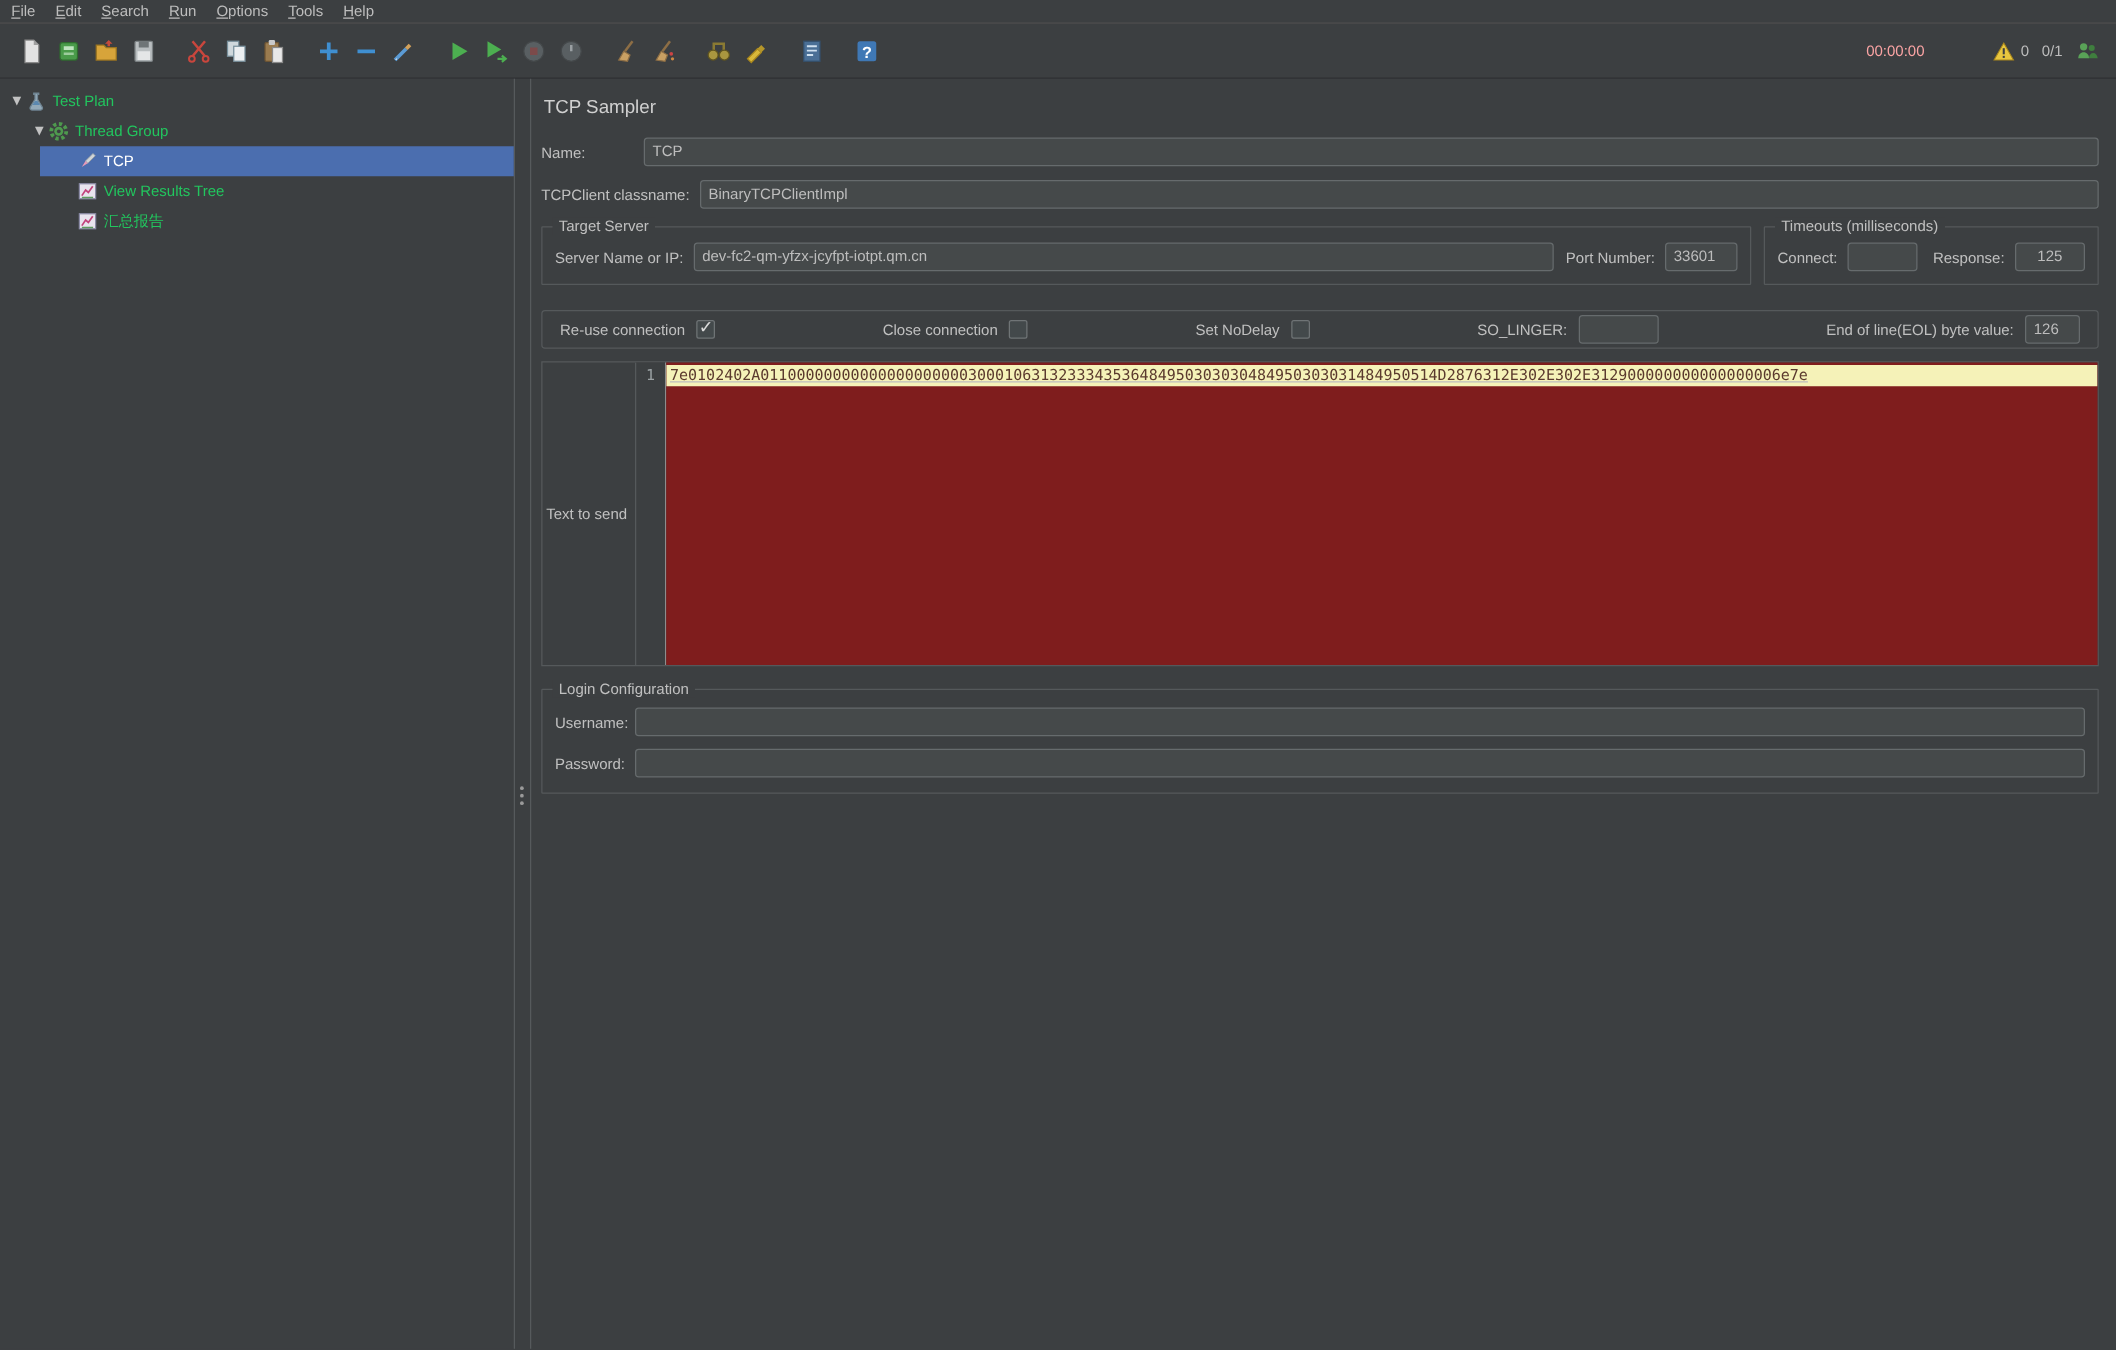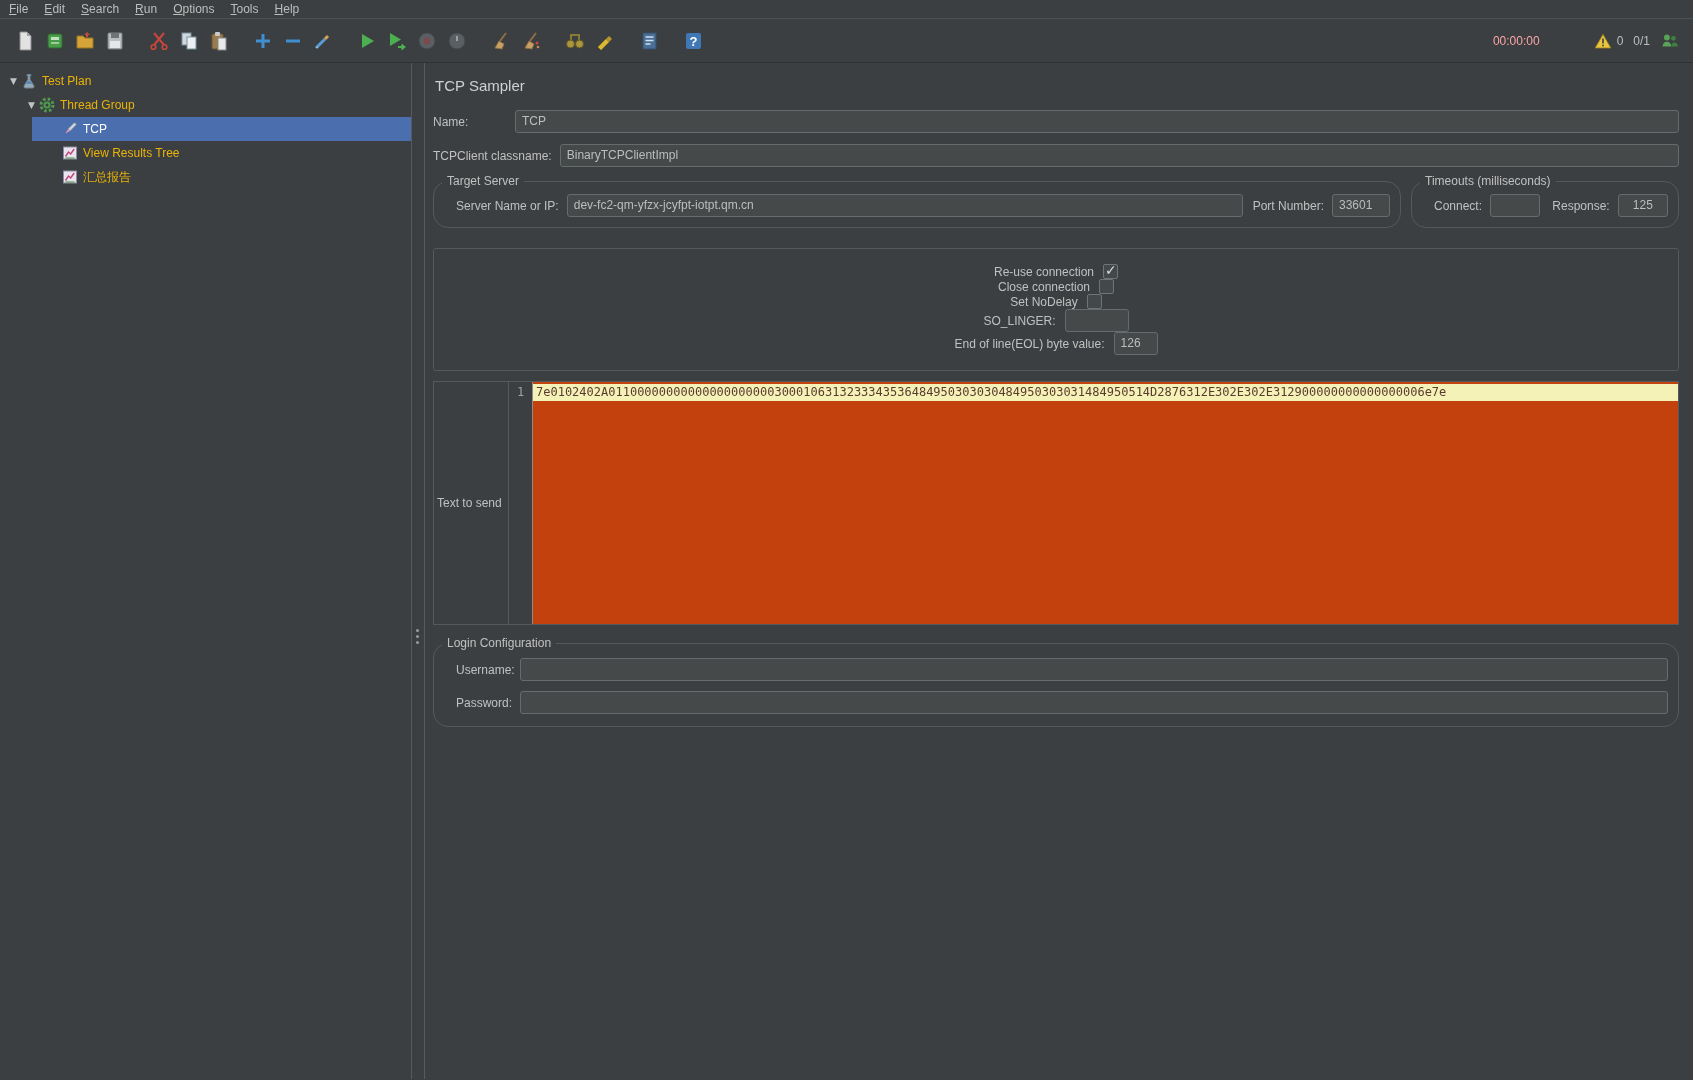--- a/index.html
+++ b/index.html
@@ -49,57 +49,57 @@
   }
   .splitter .dots {
     position:absolute; left:4px; top:566px; display:flex; flex-direction:column; gap:3px;
   }
   .splitter .dots i { width:3px; height:3px; border-radius:50%; background:#9a9a9a; }
 
   
   .tree-row { display:flex; align-items:center; height:24px; cursor:default; white-space:nowrap; }
   .arrow { width:15px; font-family:"DejaVu Sans",sans-serif; font-size:9px; color:#c2c2c2; text-align:center; }
   .ticon { flex-shrink:0; }
-  .tlabel { margin-left:5px; color:#eab308; }
+  .tlabel { margin-left:5px; color:#22c55e; }
   .leaf-content { display:flex; align-items:center; flex:1; height:100%; padding-left:30px; }
   .leaf-content.sel { background:#4b6eaf; }
   .leaf-content.sel .tlabel { color:#ffffff; }
 
   
   .main { flex:1; padding:0 14px 0 8px; overflow:hidden; }
   .page-title { font-size:15px; color:#d0d0d0; margin:14px 0 16px 2px; }
 
   .frow { display:flex; align-items:center; margin-bottom:11px; }
   .lbl { white-space:nowrap; margin-right:8px; color:#c0c0c0; }
   .lbl.w82 { width:82px; margin-right:0; }
   .field {
     height:23px; line-height:21px; background:#45494a;
     border:1px solid #666b6d; border-radius:3px;
     padding:0 6px; color:#bdbdbd; white-space:nowrap; overflow:hidden;
     cursor:text;
   }
   .grow { flex:1; }
 
   .group {
-    position:relative; border:1px solid #55595b; border-radius:15px;
-    padding:12px 10px 10px 22px; margin-bottom:10px;
+    position:relative; border:1px solid #55595b; border-radius:1px;
+    padding:12px 10px 10px 10px; margin-bottom:10px;
   }
   .legend {
     position:absolute; top:-8px; left:8px; background:#3c3f41;
     padding:0 5px; color:#c0c0c0;
   }
   .server-row-wrap { display:flex; gap:10px; margin-top:14px; margin-bottom:10px; }
   .target-group { flex:1; }
   .timeout-group { width:268px; flex-shrink:0;text-align:center; }
   .inline-row { display:flex; align-items:center; }
 
   .opts-box {
-    display:flex; align-items:center; 
+    display:flex; align-items:center; justify-content:space-between;
     border:1px solid #55595b; border-radius:3px;
-    padding:15px 14px; margin-bottom:10px;flex-direction:column;
+    padding:3px 14px; margin-bottom:10px;
   }
   .opt { display:flex; align-items:center; gap:9px; }
   .cb {
     width:15px; height:15px; background:#43494b;
     border:1px solid #6f7476; border-radius:2px; position:relative; cursor:pointer;
   }
   .cb.checked::after {
     content:"\2713"; position:absolute; top:-3px; left:1px;
     color:#dadada; font-size:14px; font-family:"DejaVu Sans",sans-serif;
   }
@@ -108,22 +108,22 @@
     display:flex; border:1px solid #55595b; height:244px; margin-bottom:18px;
   }
   .editor-label { width:74px; display:flex; align-items:center; padding-left:3px; color:#c0c0c0; }
   .gutter {
     width:25px; flex-shrink:0; text-align:center; padding-top:3px;
     color:#9aa0a3; font-family:"DejaVu Sans Mono",monospace; font-size:12px;
     border-left:1px solid #55595b; border-right:1px solid #8d8d8d;
     background:#3c3f41;
   }
   .editor {
-    flex:1; background:#c2410c; padding-top:2px;
-    font-family:"DejaVu Sans Mono",monospace; font-size:12px; cursor:text; overflow:hidden;
+    flex:1; background:#7f1d1d; padding-top:2px;
+    font-family:"DejaVu Sans Mono",monospace; font-size:12px; cursor:text; overflow:hidden;text-decoration:underline;
   }
   .hl-line {
     background:#f5f2b8; color:#5b3a2e; height:17px; line-height:17px;
     padding:0 3px; white-space:nowrap; overflow:hidden;
   }
 
   .login-group .frow { margin-bottom:10px; }
   .login-group .frow:last-child { margin-bottom:2px; }
   .lbl.w64 { width:64px; margin-right:0; }
 

